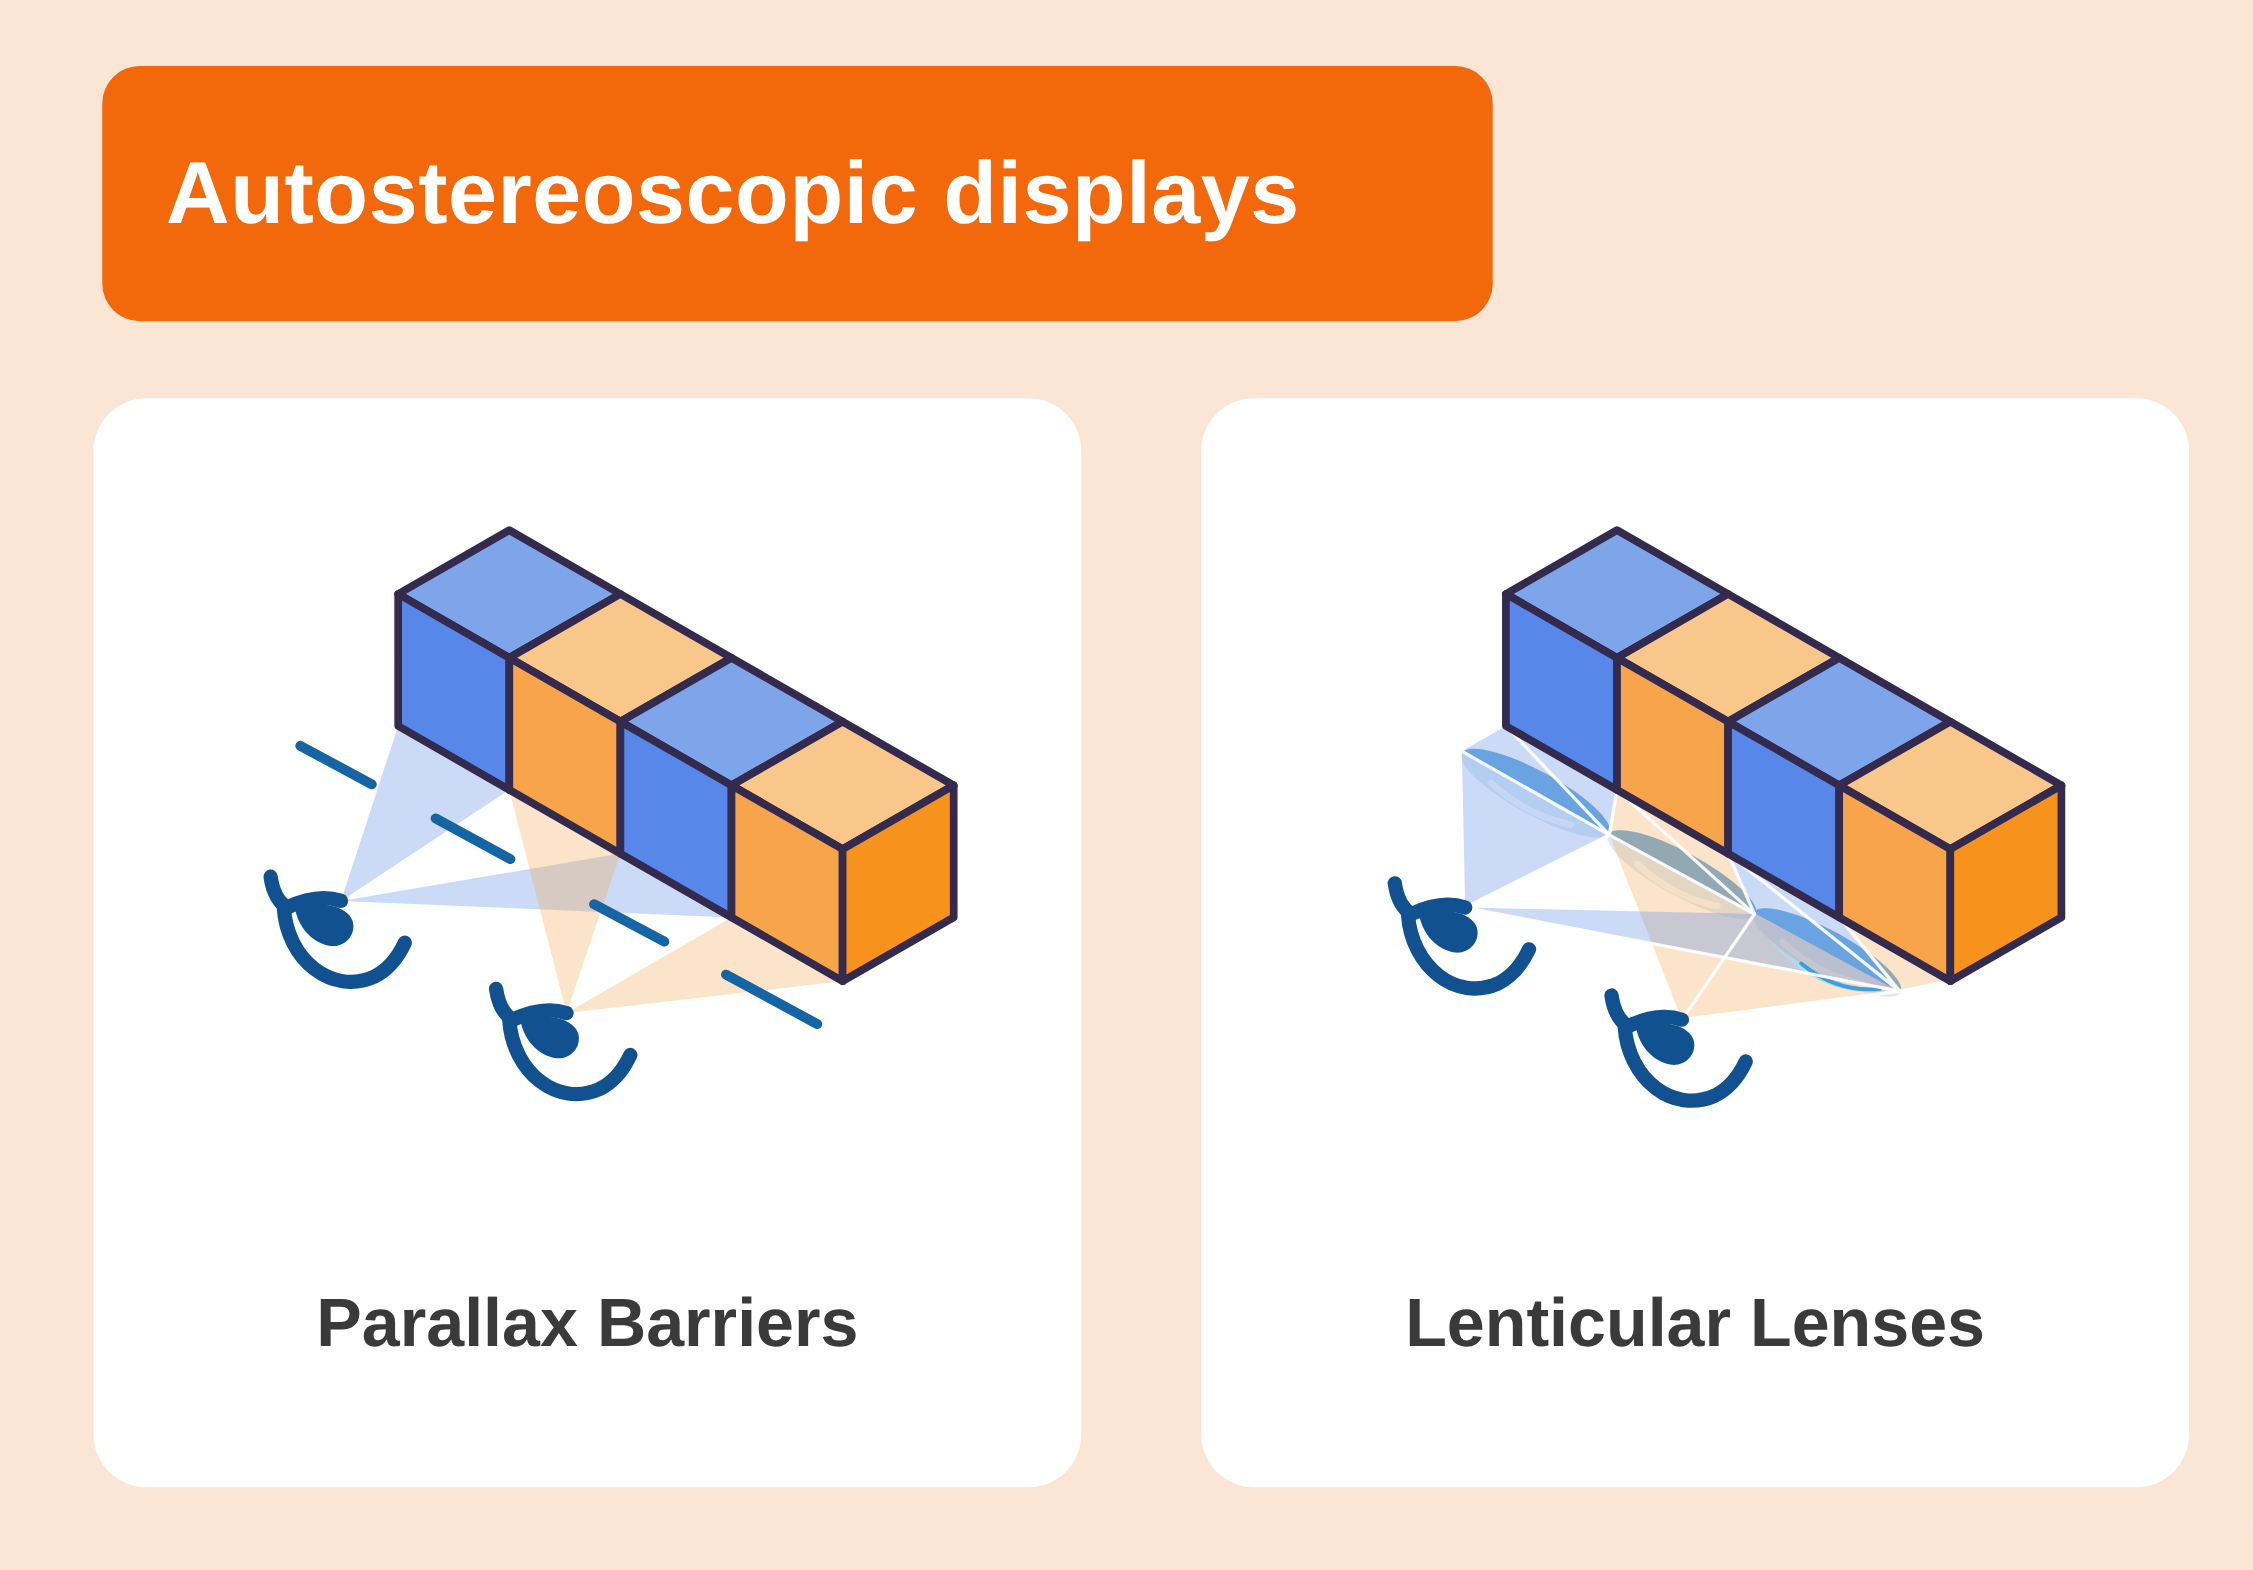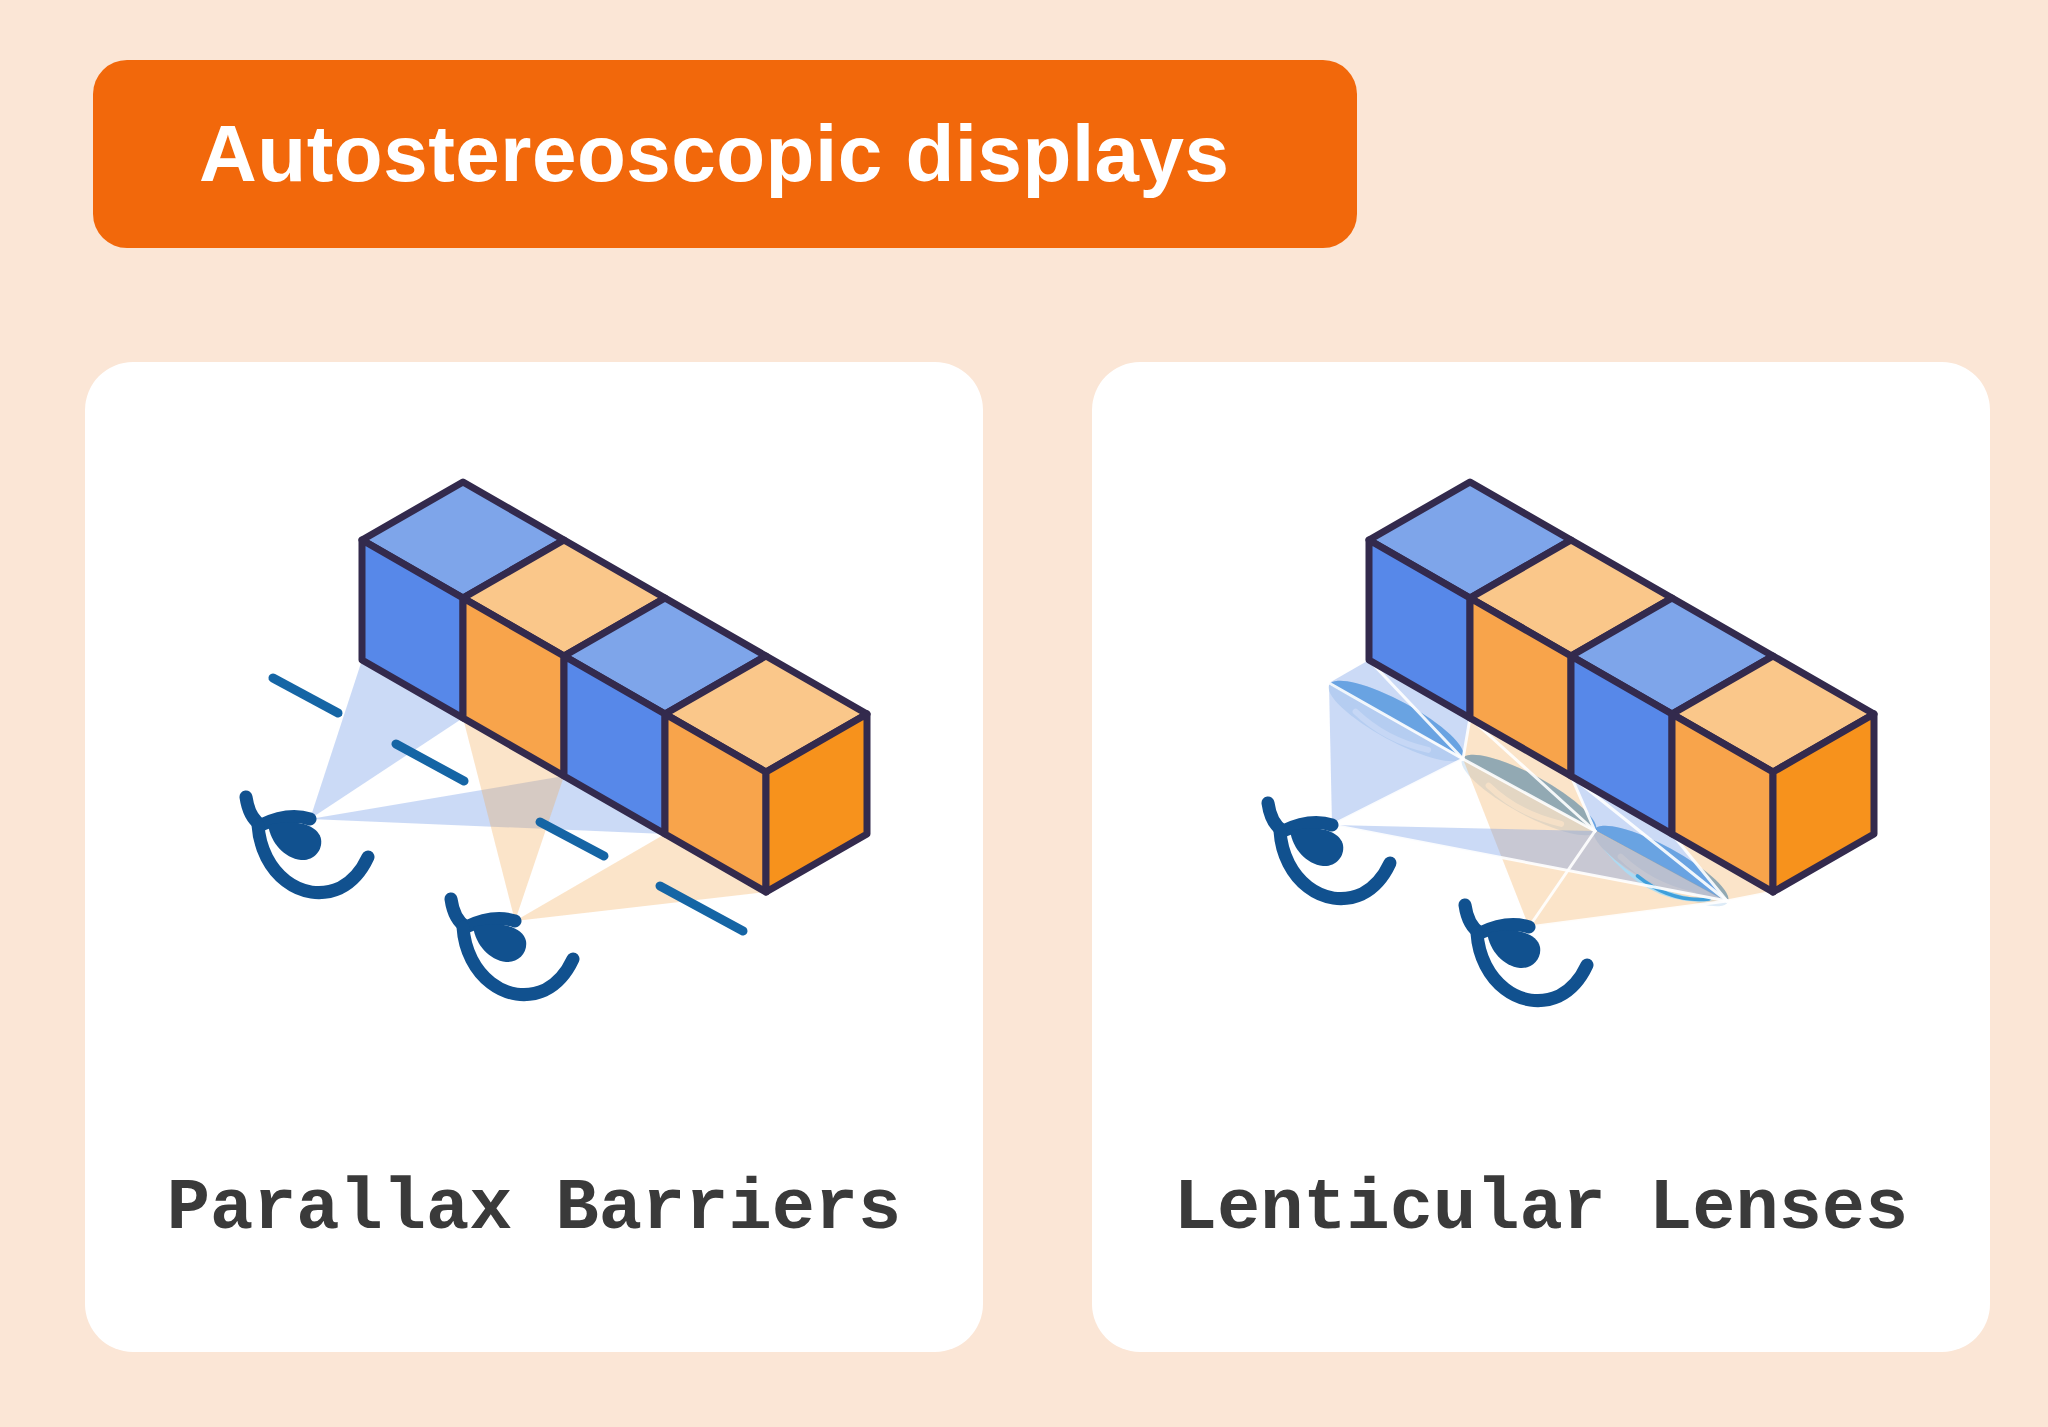--- a/index.html
+++ b/index.html
@@ -22,39 +22,39 @@
     --lens-body:rgba(120,175,225,0.25);
     --lens-highlight:rgba(255,255,255,0.75);
     --lens-crescent:#A9DCF5;
     --lens-crescent-rim:#3F9FDB;
     --ray-line:rgba(255,255,255,0.9);
   }
   *{margin:0;padding:0;box-sizing:border-box;}
   body{font-family:"Liberation Sans", sans-serif;}
   .canvas{position:relative;width:2048px;height:1427px;background:var(--page-background);overflow:hidden;}
   .banner{
-    position:absolute;left:93px;top:60px;width:1264px;height:188px;
+    position:absolute;left:93px;top:60px;width:1264px;height:232px;
     background:var(--banner-background);border-radius:34px;
-    display:flex;align-items:center;padding-left:106px;
+    display:flex;align-items:center;padding-left:58px;
   }
   .banner-title{
     color:var(--banner-text);font-size:80px;font-weight:700;letter-spacing:0.5px;
     font-family:"Liberation Sans", sans-serif;
   }
   .card{
     position:absolute;top:362px;width:898px;height:990px;
     background:var(--card-background);border-radius:48px;
   }
   .card.left{left:85px;}
   .card.right{left:1068px;margin-left:24px;}
   .illustration{position:absolute;left:0;top:0;width:898px;height:780px;display:block;}
   .card-caption{
     position:absolute;left:0;right:0;top:806px;text-align:center;
-    font-size:72px;font-weight:700;color:var(--caption-text);
-    font-family:Liberation Mono, monospace;white-space:nowrap;
+    font-size:62px;font-weight:700;color:var(--caption-text);
+    font-family:Liberation Sans, sans-serif;white-space:nowrap;
   }
   
   .cb-edge{stroke:var(--cube-outline);stroke-width:7;stroke-linejoin:round;}
   .f-blue-top{fill:var(--cube-blue-top);}
   .f-blue-front{fill:var(--cube-blue-front);}
   .f-orange-top{fill:var(--cube-orange-top);}
   .f-orange-front{fill:var(--cube-orange-front);}
   .f-orange-end{fill:var(--cube-orange-end);}
   
   .beam-blue{fill:var(--beam-blue);}

